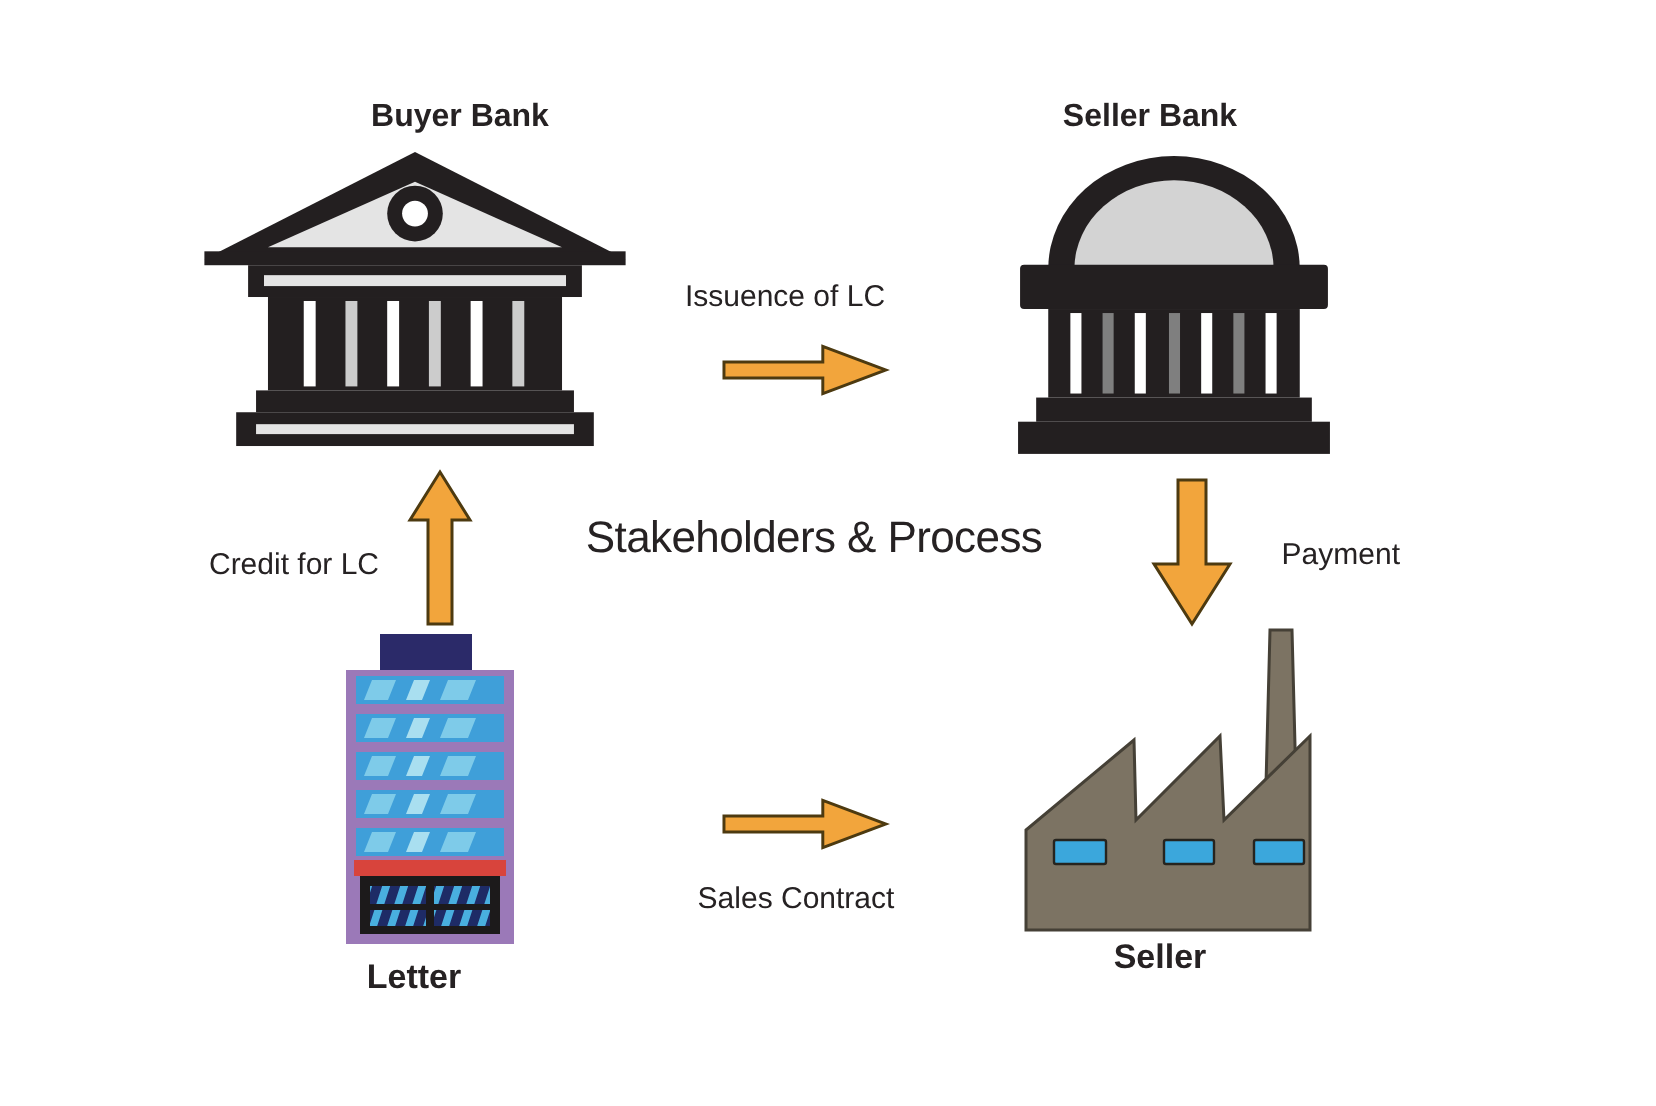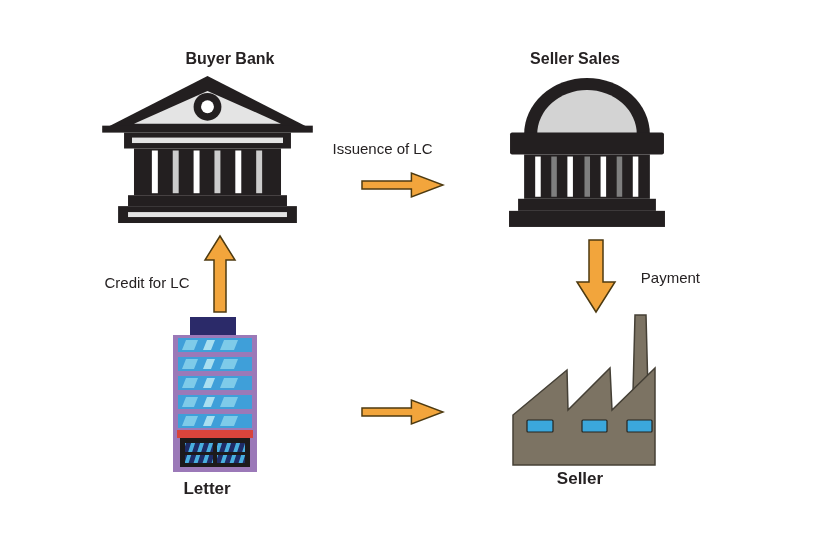--- a/index.html
+++ b/index.html
@@ -9,21 +9,21 @@
   }
   .lbl{position:absolute;color:var(--text,#262223);white-space:nowrap;text-align:center;
        font-family:"Liberation Sans",sans-serif;}
   .flow-lbl{font-size:15px;font-weight:400;}
   .node-lbl{font-size:16px;font-weight:600;}
   .big-lbl{font-size:17px;font-weight:600;}
   #title{left:292px;top:254px;width:230px;font-size:22px;line-height:30px;
          letter-spacing:-0.3px;font-weight:400;}
   #lbl-buyer-bank{left:147px;top:50px;width:166px;}
   #lbl-seller-bank{left:492px;top:50px;width:166px;}
-  #lbl-issuance{left:315px;top:140px;width:135px;}
+  #lbl-issuance{left:325px;top:140px;width:135px;}
   #lbl-request{left:88px;top:274px;width:118px;}
   #lbl-payment{left:616px;top:269px;width:84px;text-align:right;}
   #lbl-sales{left:330px;top:441px;width:136px;}
   #lbl-buyer{left:162px;top:479px;width:90px;}
   #lbl-seller{left:535px;top:469px;width:90px;}
 
   svg{position:absolute;display:block;}
   #icon-buyer-bank{left:100px;top:74px;width:215px;height:151px;}
   #icon-seller-bank{left:504px;top:76px;width:166px;height:153px;}
   #icon-building{left:170px;top:314px;width:90px;height:162px;}
@@ -54,30 +54,32 @@
   .sk1{fill:var(--storefront-streak,#49AFDF);}
   .factory{fill:var(--factory-body,#7C7363);stroke:var(--factory-stroke,#454036);stroke-width:1.5;}
   .fwin{fill:var(--factory-window,#3BA7DC);stroke:#26241f;stroke-width:1.2;}
 </style>
 </head>
 <body>
 
 <div id="canvas">
 
   <div class="lbl node-lbl" id="lbl-buyer-bank">Buyer Bank</div>
-  <div class="lbl node-lbl" id="lbl-seller-bank">Seller Sales</div>
+  <div class="lbl node-lbl" id="lbl-seller-bank">Seller Bank</div>
   <div class="lbl big-lbl" id="lbl-buyer">Letter</div>
   <div class="lbl big-lbl" id="lbl-seller">Seller</div>
 
   <div class="lbl" id="title">
+    <div>Stakeholders &amp; Process</div>
   </div>
 
   <div class="lbl flow-lbl" id="lbl-issuance">Issuence of LC</div>
   <div class="lbl flow-lbl" id="lbl-request">Credit for LC</div>
   <div class="lbl flow-lbl" id="lbl-payment">Payment</div>
+  <div class="lbl flow-lbl" id="lbl-sales">Sales Contract</div>
 
   <svg id="icon-buyer-bank" viewBox="0 0 216 152">
     <polygon class="ink" points="108,2 2,56 214,56"></polygon>
     <rect class="ink" x="2" y="52" width="212" height="7"></rect>
     <polygon class="ped" points="108,17 34,50 182,50"></polygon>
     <circle class="ink" cx="108" cy="33" r="14"></circle>
     <circle class="white" cx="108" cy="33" r="6.5"></circle>
     <rect class="ink" x="24" y="59" width="168" height="16"></rect>
     <rect class="stripe" x="32" y="64" width="152" height="5.5"></rect>
     <rect class="ink" x="34" y="75" width="148" height="47"></rect>

